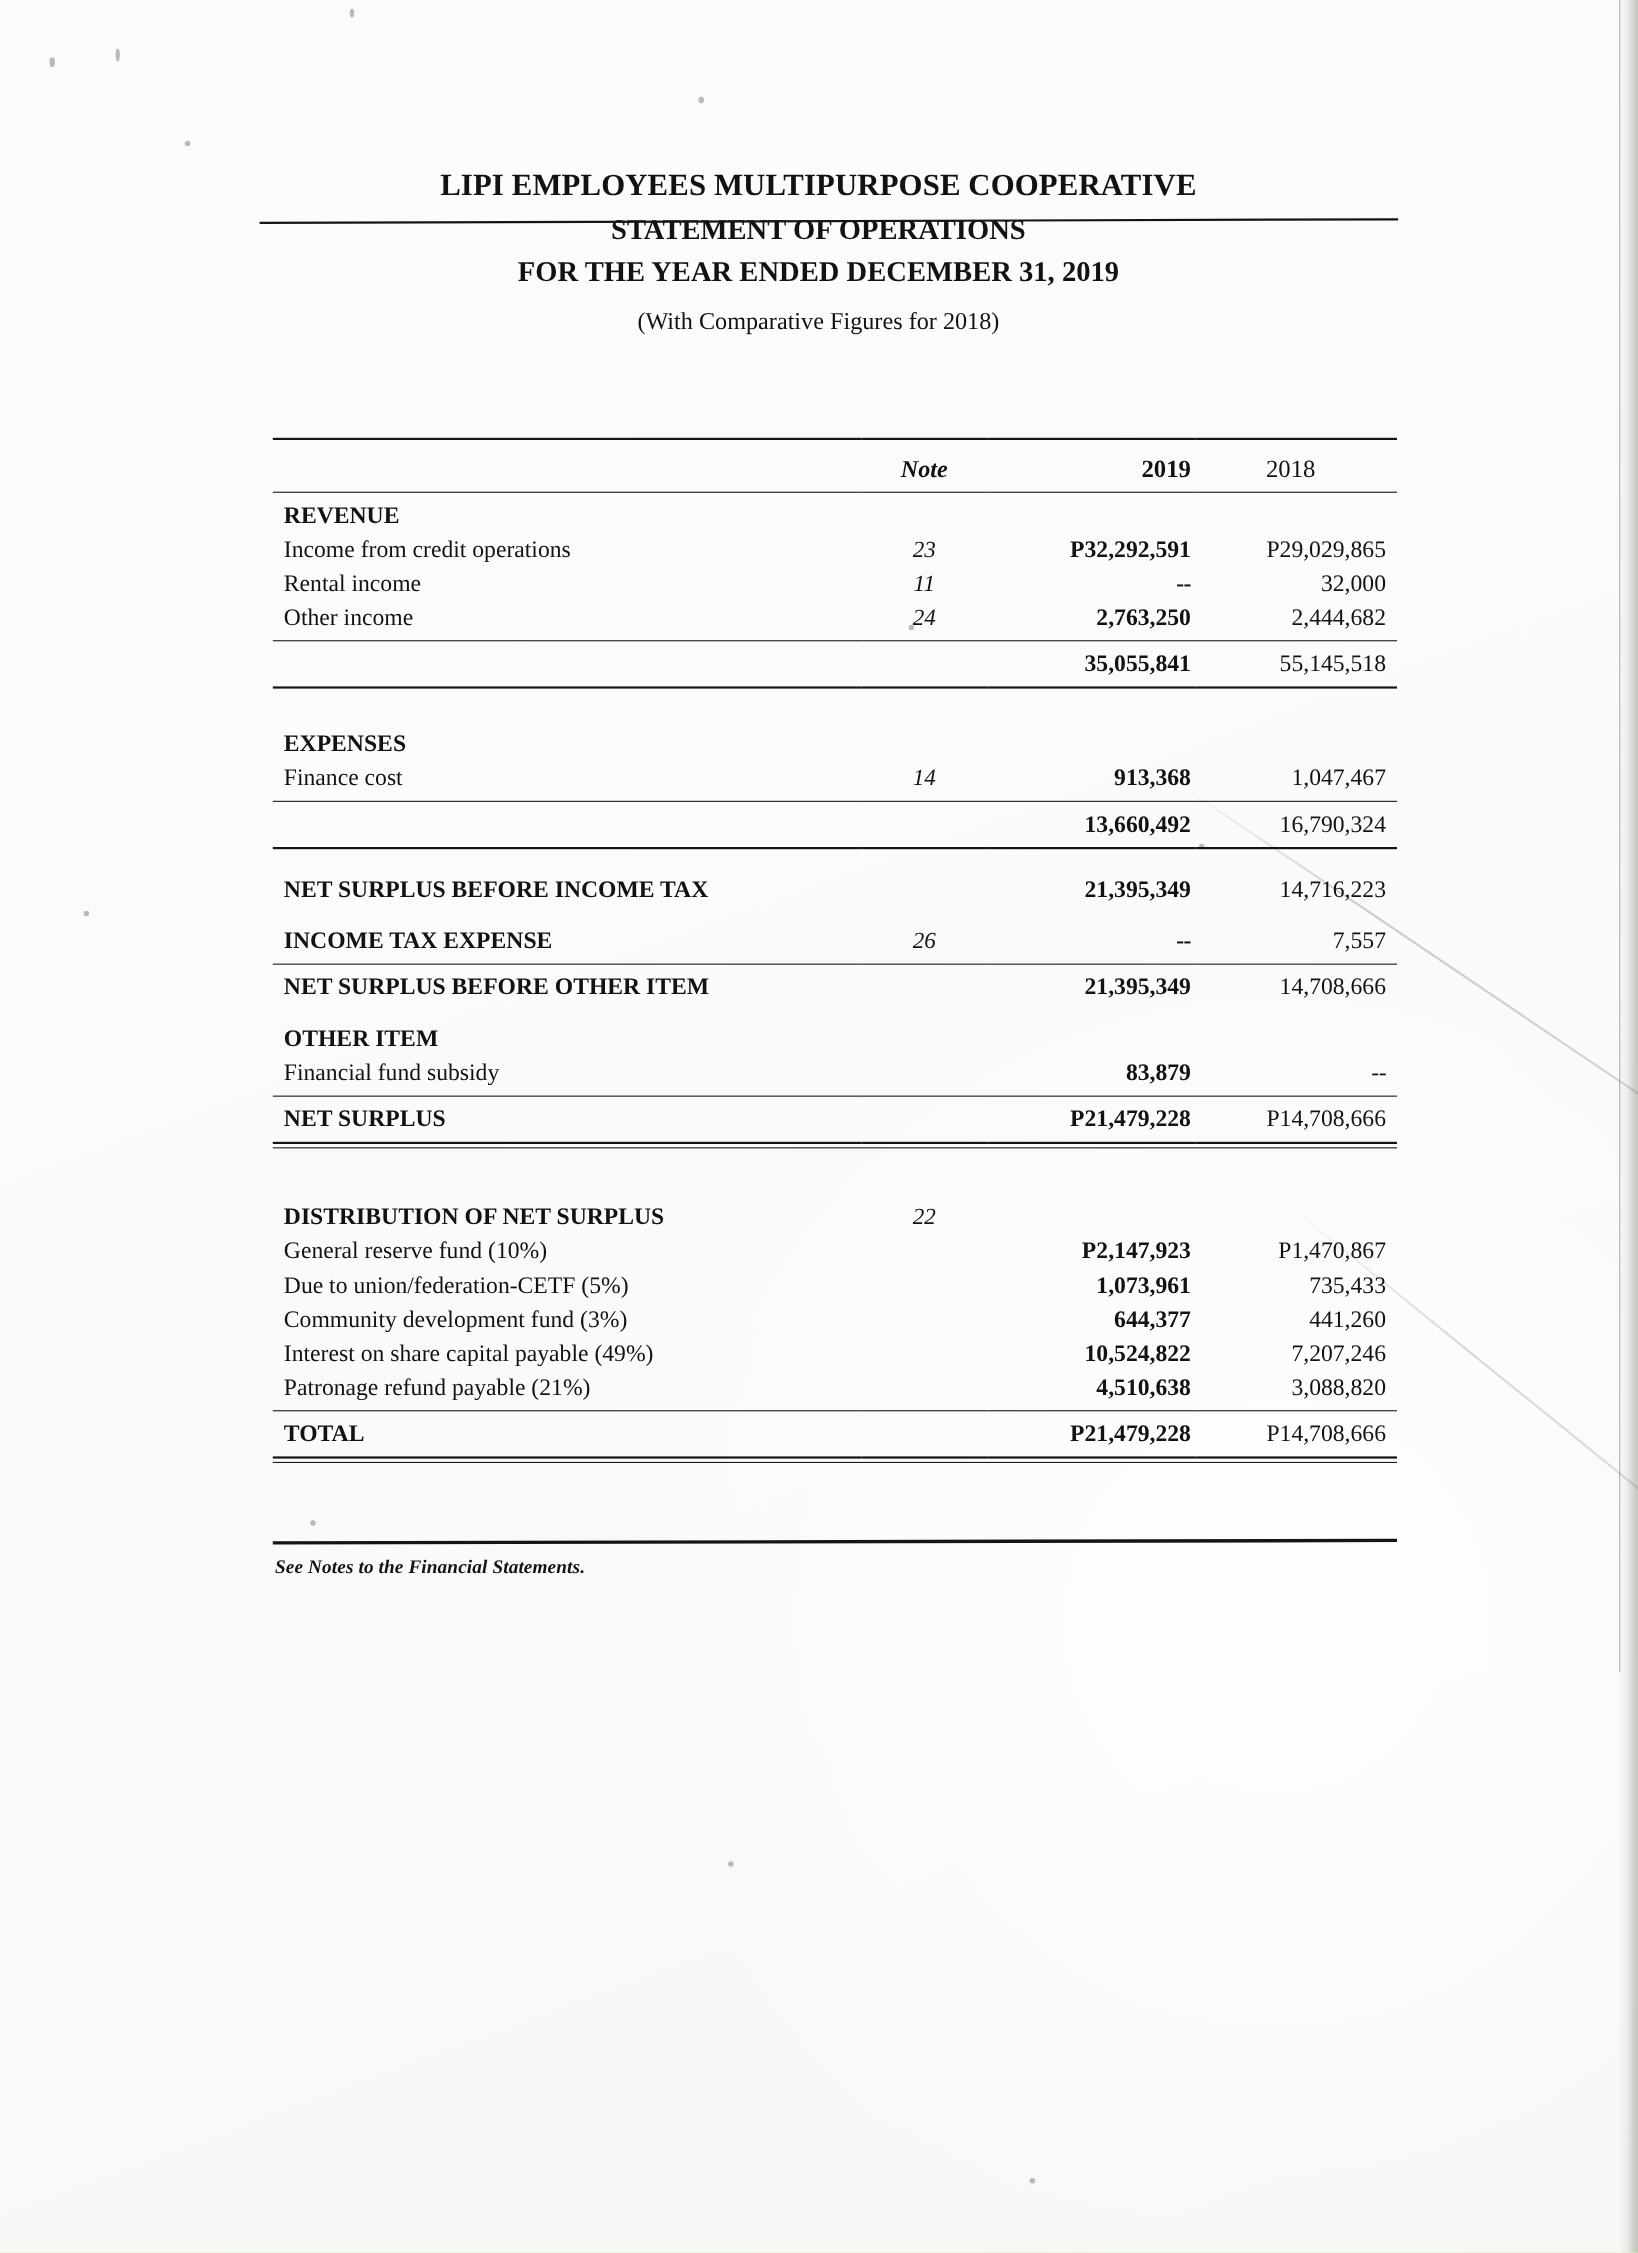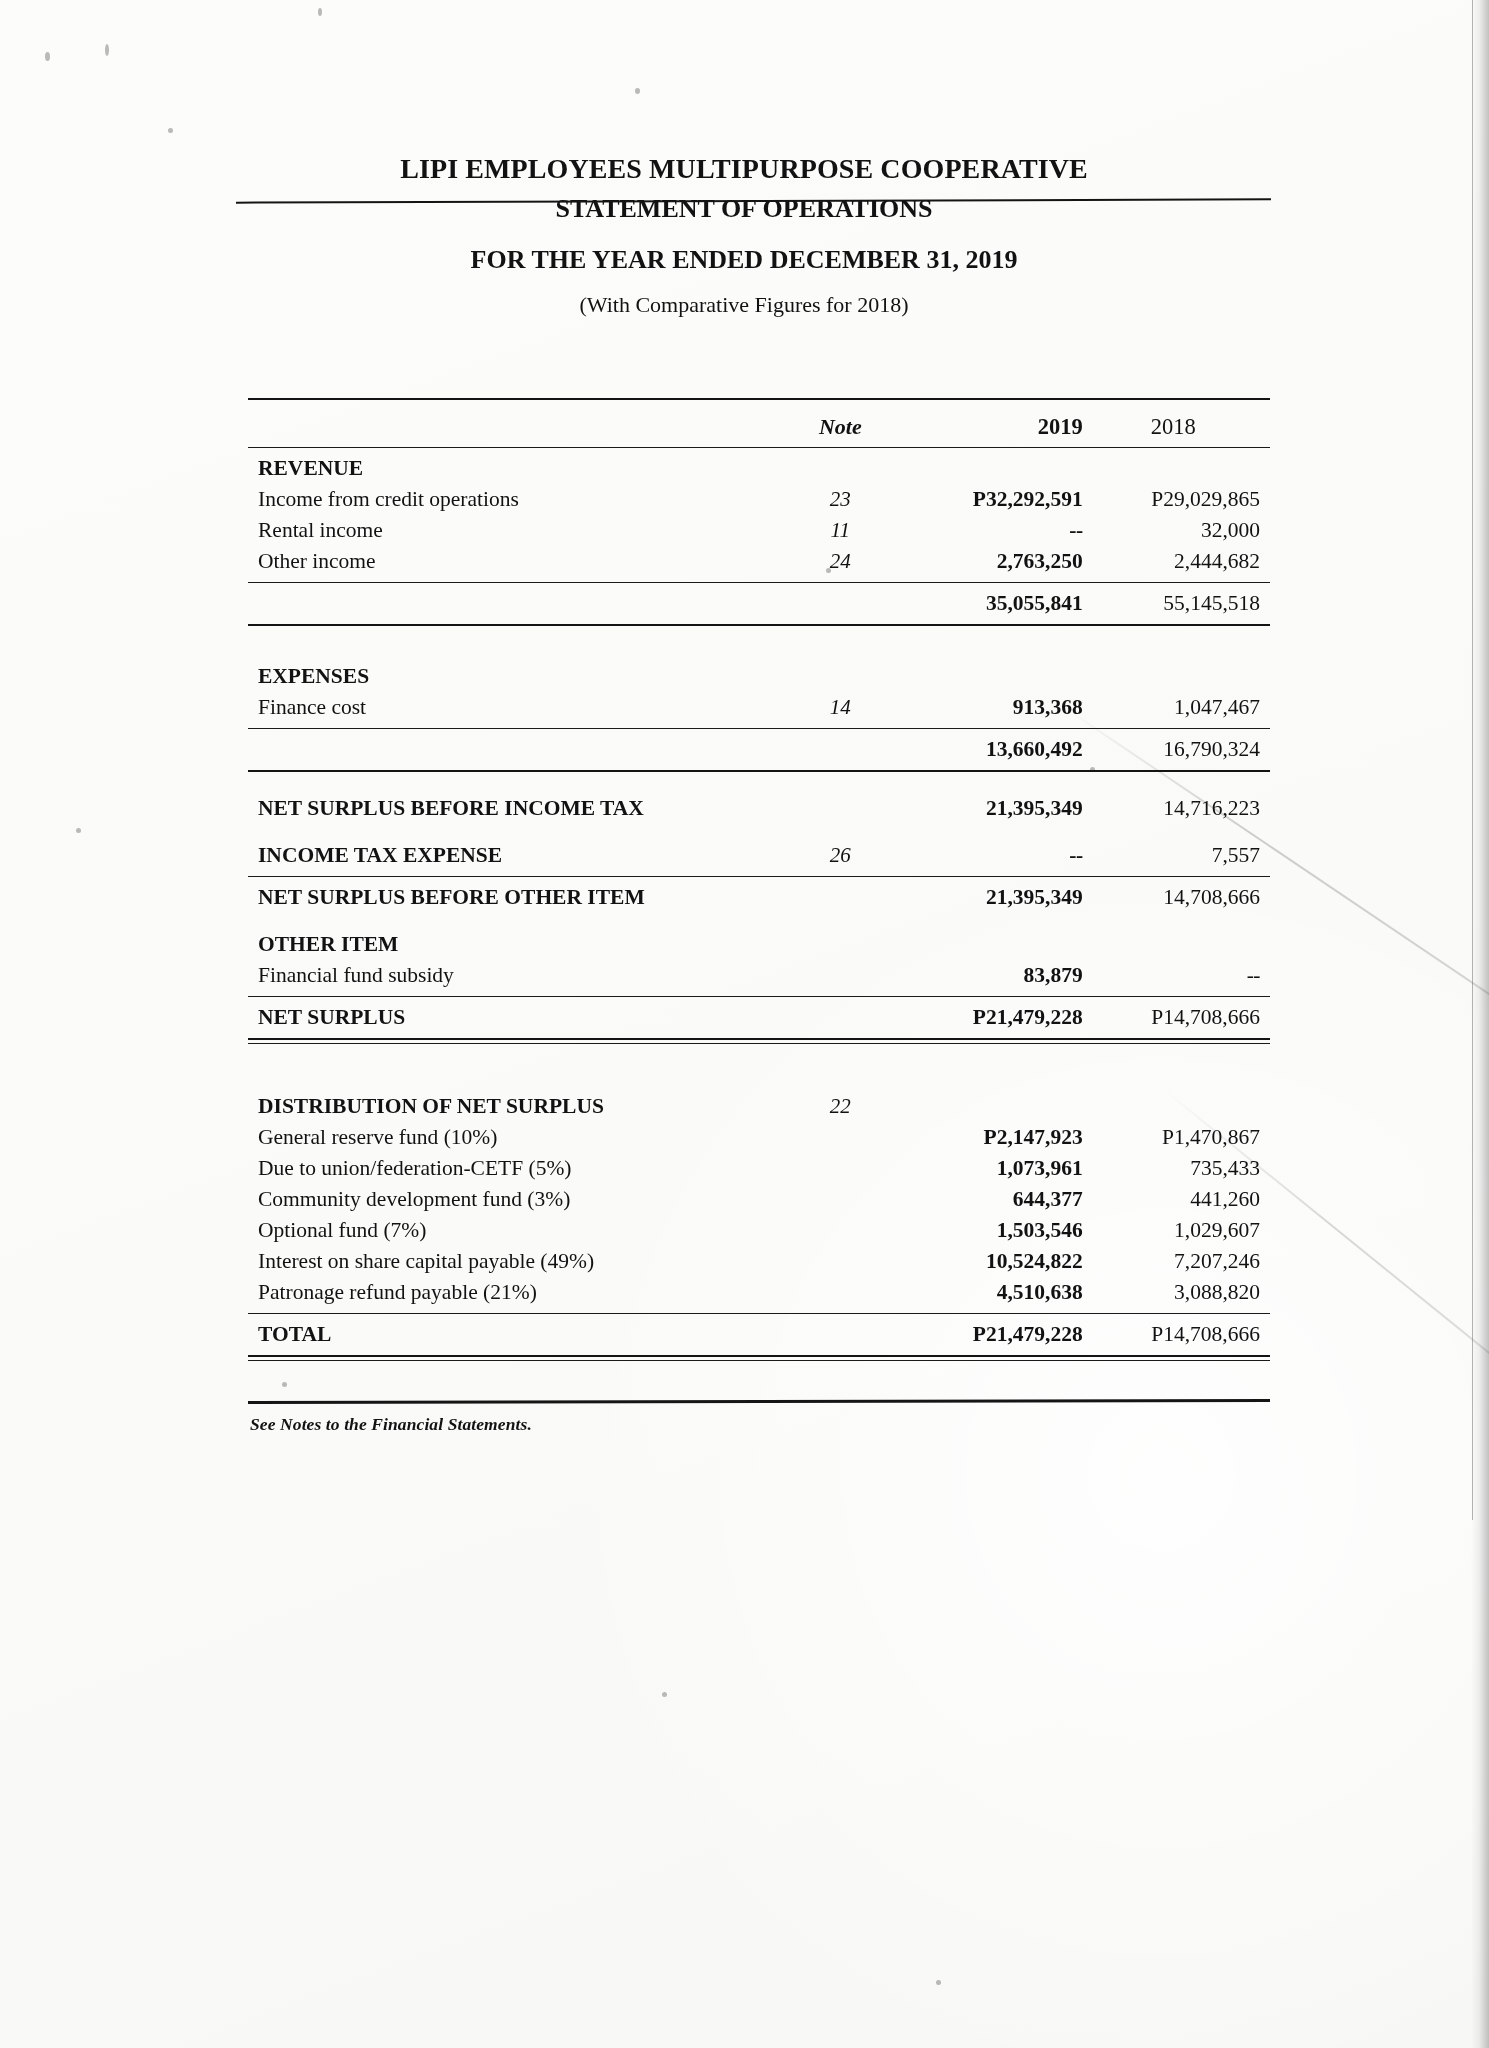--- a/index.html
+++ b/index.html
@@ -115,21 +115,21 @@
     font-size: 26px;
     font-weight: bold;
     line-height: 1.3;
     margin-top: 7px;
     white-space: nowrap;
   }
   .title-line3 {
     font-size: 26px;
     font-weight: bold;
     line-height: 1.3;
-    margin-top: 17px;
+    margin-top: 4px;
     white-space: nowrap;
   }
   .title-line4 {
     font-size: 22px;
     font-weight: normal;
     line-height: 1.3;
     margin-top: 14px;
     white-space: nowrap;
   }
 
@@ -452,26 +452,20 @@
             <td class="c-2019 bold">1,073,961</td>
             <td class="c-2018">735,433</td>
           </tr>
           <tr class="r">
             <td class="c-label">Community development fund (3%)</td>
             <td class="c-note"></td>
             <td class="c-2019 bold">644,377</td>
             <td class="c-2018">441,260</td>
           </tr>
           <tr class="r">
-            <td class="c-label">Optional fund (7%)</td>
-            <td class="c-note"></td>
-            <td class="c-2019 bold">1,503,546</td>
-            <td class="c-2018">1,029,607</td>
-          </tr>
-          <tr class="r">
             <td class="c-label">Interest on share capital payable (49%)</td>
             <td class="c-note"></td>
             <td class="c-2019 bold">10,524,822</td>
             <td class="c-2018">7,207,246</td>
           </tr>
           <tr class="r">
             <td class="c-label">Patronage refund payable (21%)</td>
             <td class="c-note"></td>
             <td class="c-2019 bold">4,510,638</td>
             <td class="c-2018">3,088,820</td>

